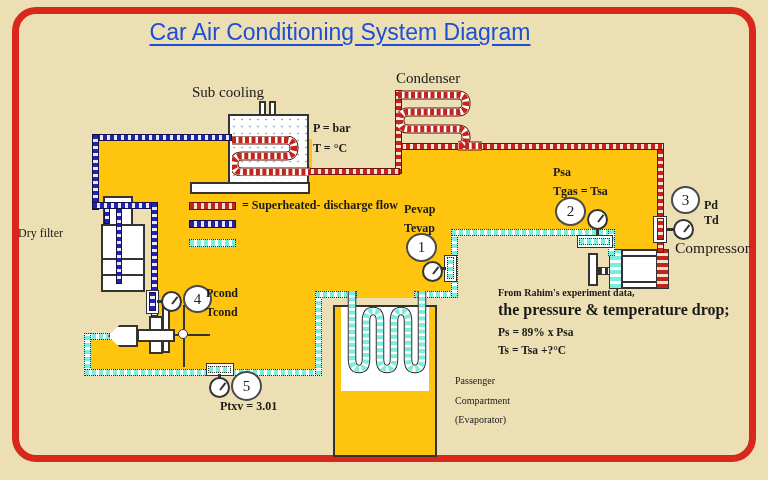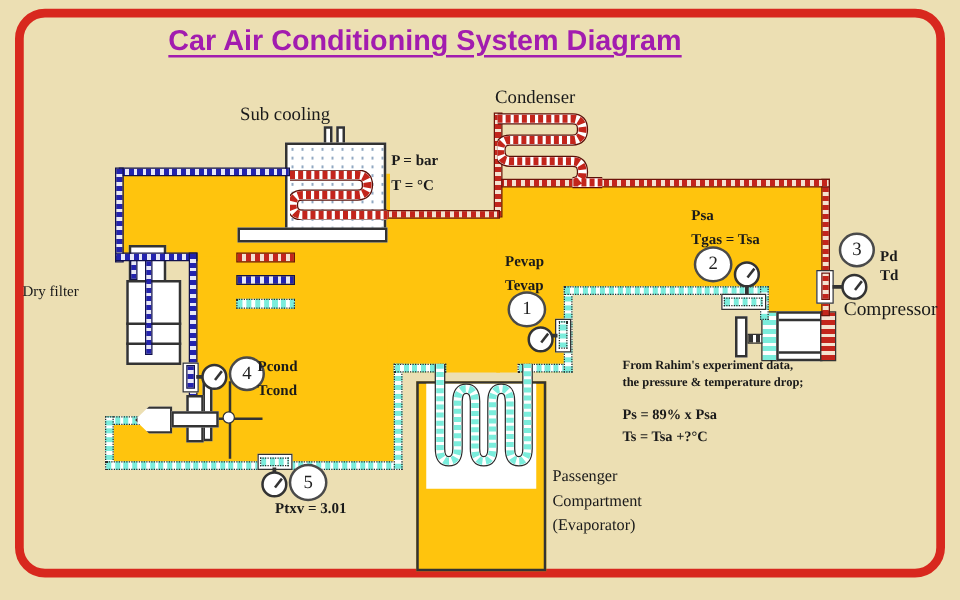--- a/index.html
+++ b/index.html
@@ -1,20 +1,20 @@
 <!DOCTYPE html>
 <html><head>
 <meta charset="utf-8">
 <style>
   html,body{margin:0;padding:0}
   .stage{position:relative;width:768px;height:480px;background:#ECDFB3;font-family:"Liberation Serif",serif;overflow:hidden}
   .abs{position:absolute}
   .frame{left:12px;top:7px;width:730px;height:441px;border:7px solid #D8281E;border-radius:24px}
   .title{left:110px;top:19px;width:460px;text-align:center;font-family:"Liberation Sans",sans-serif;
-         font-weight:bold;font-size:23px;color:#a21caf;text-decoration:underline;text-underline-offset:4px}
+         font-weight:normal;font-size:23px;color:#1d4ed8;text-decoration:underline;text-underline-offset:4px}
   .gold{background:#FFC40D}
   .pipe{box-sizing:border-box}
   .ph-red{height:7px;background:repeating-linear-gradient(90deg,#C3251C 0 4px,#F4E2D0 4px 7px);border:1px solid #6d130a}
   .pv-red{width:7px;background:repeating-linear-gradient(0deg,#C3251C 0 4px,#F4E2D0 4px 7px);border:1px solid #6d130a}
   .ph-blue{height:7px;background:repeating-linear-gradient(90deg,#2323AE 0 4px,#E8E8F8 4px 7px);border:1px solid #10104e}
   .pv-blue{width:7px;background:repeating-linear-gradient(0deg,#2323AE 0 4px,#E8E8F8 4px 7px);border:1px solid #10104e}
   .ph-cyan{height:7px;background:repeating-linear-gradient(90deg,#7BEDDC 0 4px,#FDFFFE 4px 7px);border:1px dotted #2a2a2a}
   .pv-cyan{width:7px;background:repeating-linear-gradient(0deg,#7BEDDC 0 4px,#FDFFFE 4px 7px);border:1px dotted #2a2a2a}
   .wbox{background:#fff;border:2px solid #333;box-sizing:border-box}
   .dots{background-image:radial-gradient(circle,#92a9c2 0.9px,rgba(0,0,0,0) 1.15px);background-size:8px 7px}
@@ -166,38 +166,39 @@
   <div class="abs circ" style="left:231px;top:371px;width:31px;height:30px">
       <span>5</span>
     </div>
 
   <div class="abs lbl" style="left:192px;top:84px">Sub cooling</div>
   <div class="abs lbl" style="left:396px;top:70px">Condenser</div>
   <div class="abs lbl" style="left:18px;top:226px;font-size:12px">Dry filter</div>
   <div class="abs lbl" style="left:675px;top:239px;font-size:15.5px">Compressor</div>
   <div class="abs sm" style="left:313px;top:121px">P =  bar</div>
   <div class="abs sm" style="left:313px;top:141px">T =  °C</div>
-  <div class="abs lbl" style="left:442px;top:371px;font-size:13px;line-height:19.5px">
+  <div class="abs lbl" style="left:455px;top:371px;font-size:10px;line-height:19.5px">
     <div>Passenger</div>
     <div>Compartment</div>
     <div>(Evaporator)</div>
   </div>
 
   <div class="abs sm" style="left:404px;top:202px">Pevap</div>
   <div class="abs sm" style="left:404px;top:221px">Tevap</div>
   <div class="abs sm" style="left:553px;top:165px">Psa</div>
   <div class="abs sm" style="left:553px;top:184px">Tgas = Tsa</div>
   <div class="abs sm" style="left:704px;top:198px">Pd</div>
   <div class="abs sm" style="left:704px;top:213px">Td</div>
   <div class="abs sm" style="left:206px;top:286px">Pcond</div>
   <div class="abs sm" style="left:206px;top:305px">Tcond</div>
   <div class="abs sm" style="left:220px;top:399px">Ptxv = 3.01</div>
 
   <div class="abs sm" style="left:498px;top:287px;font-size:10px">From Rahim's experiment data,</div>
-  <div class="abs sm" style="left:498px;top:301px;font-size:10px">the pressure &amp; temperature drop;</div>
+  <div class="abs sm" style="left:498px;top:301px;font-size:16px">the pressure &amp; temperature drop;</div>
   <div class="abs sm" style="left:498px;top:326px;font-size:11.5px">Ps = 89% x Psa</div>
   <div class="abs sm" style="left:498px;top:344px;font-size:11.5px">Ts = Tsa +?°C</div>
 
   <div class="abs pipe ph-red" style="left:189px;top:202px;width:47px;height:8px"></div>
+  <div class="abs sm" style="left:242px;top:198px">= Superheated- discharge flow</div>
   <div class="abs pipe ph-blue" style="left:189px;top:220px;width:47px;height:8px"></div>
   <div class="abs pipe ph-cyan" style="left:189px;top:239px;width:47px;height:8px"></div>
 
 </div>
 
 </body></html>

